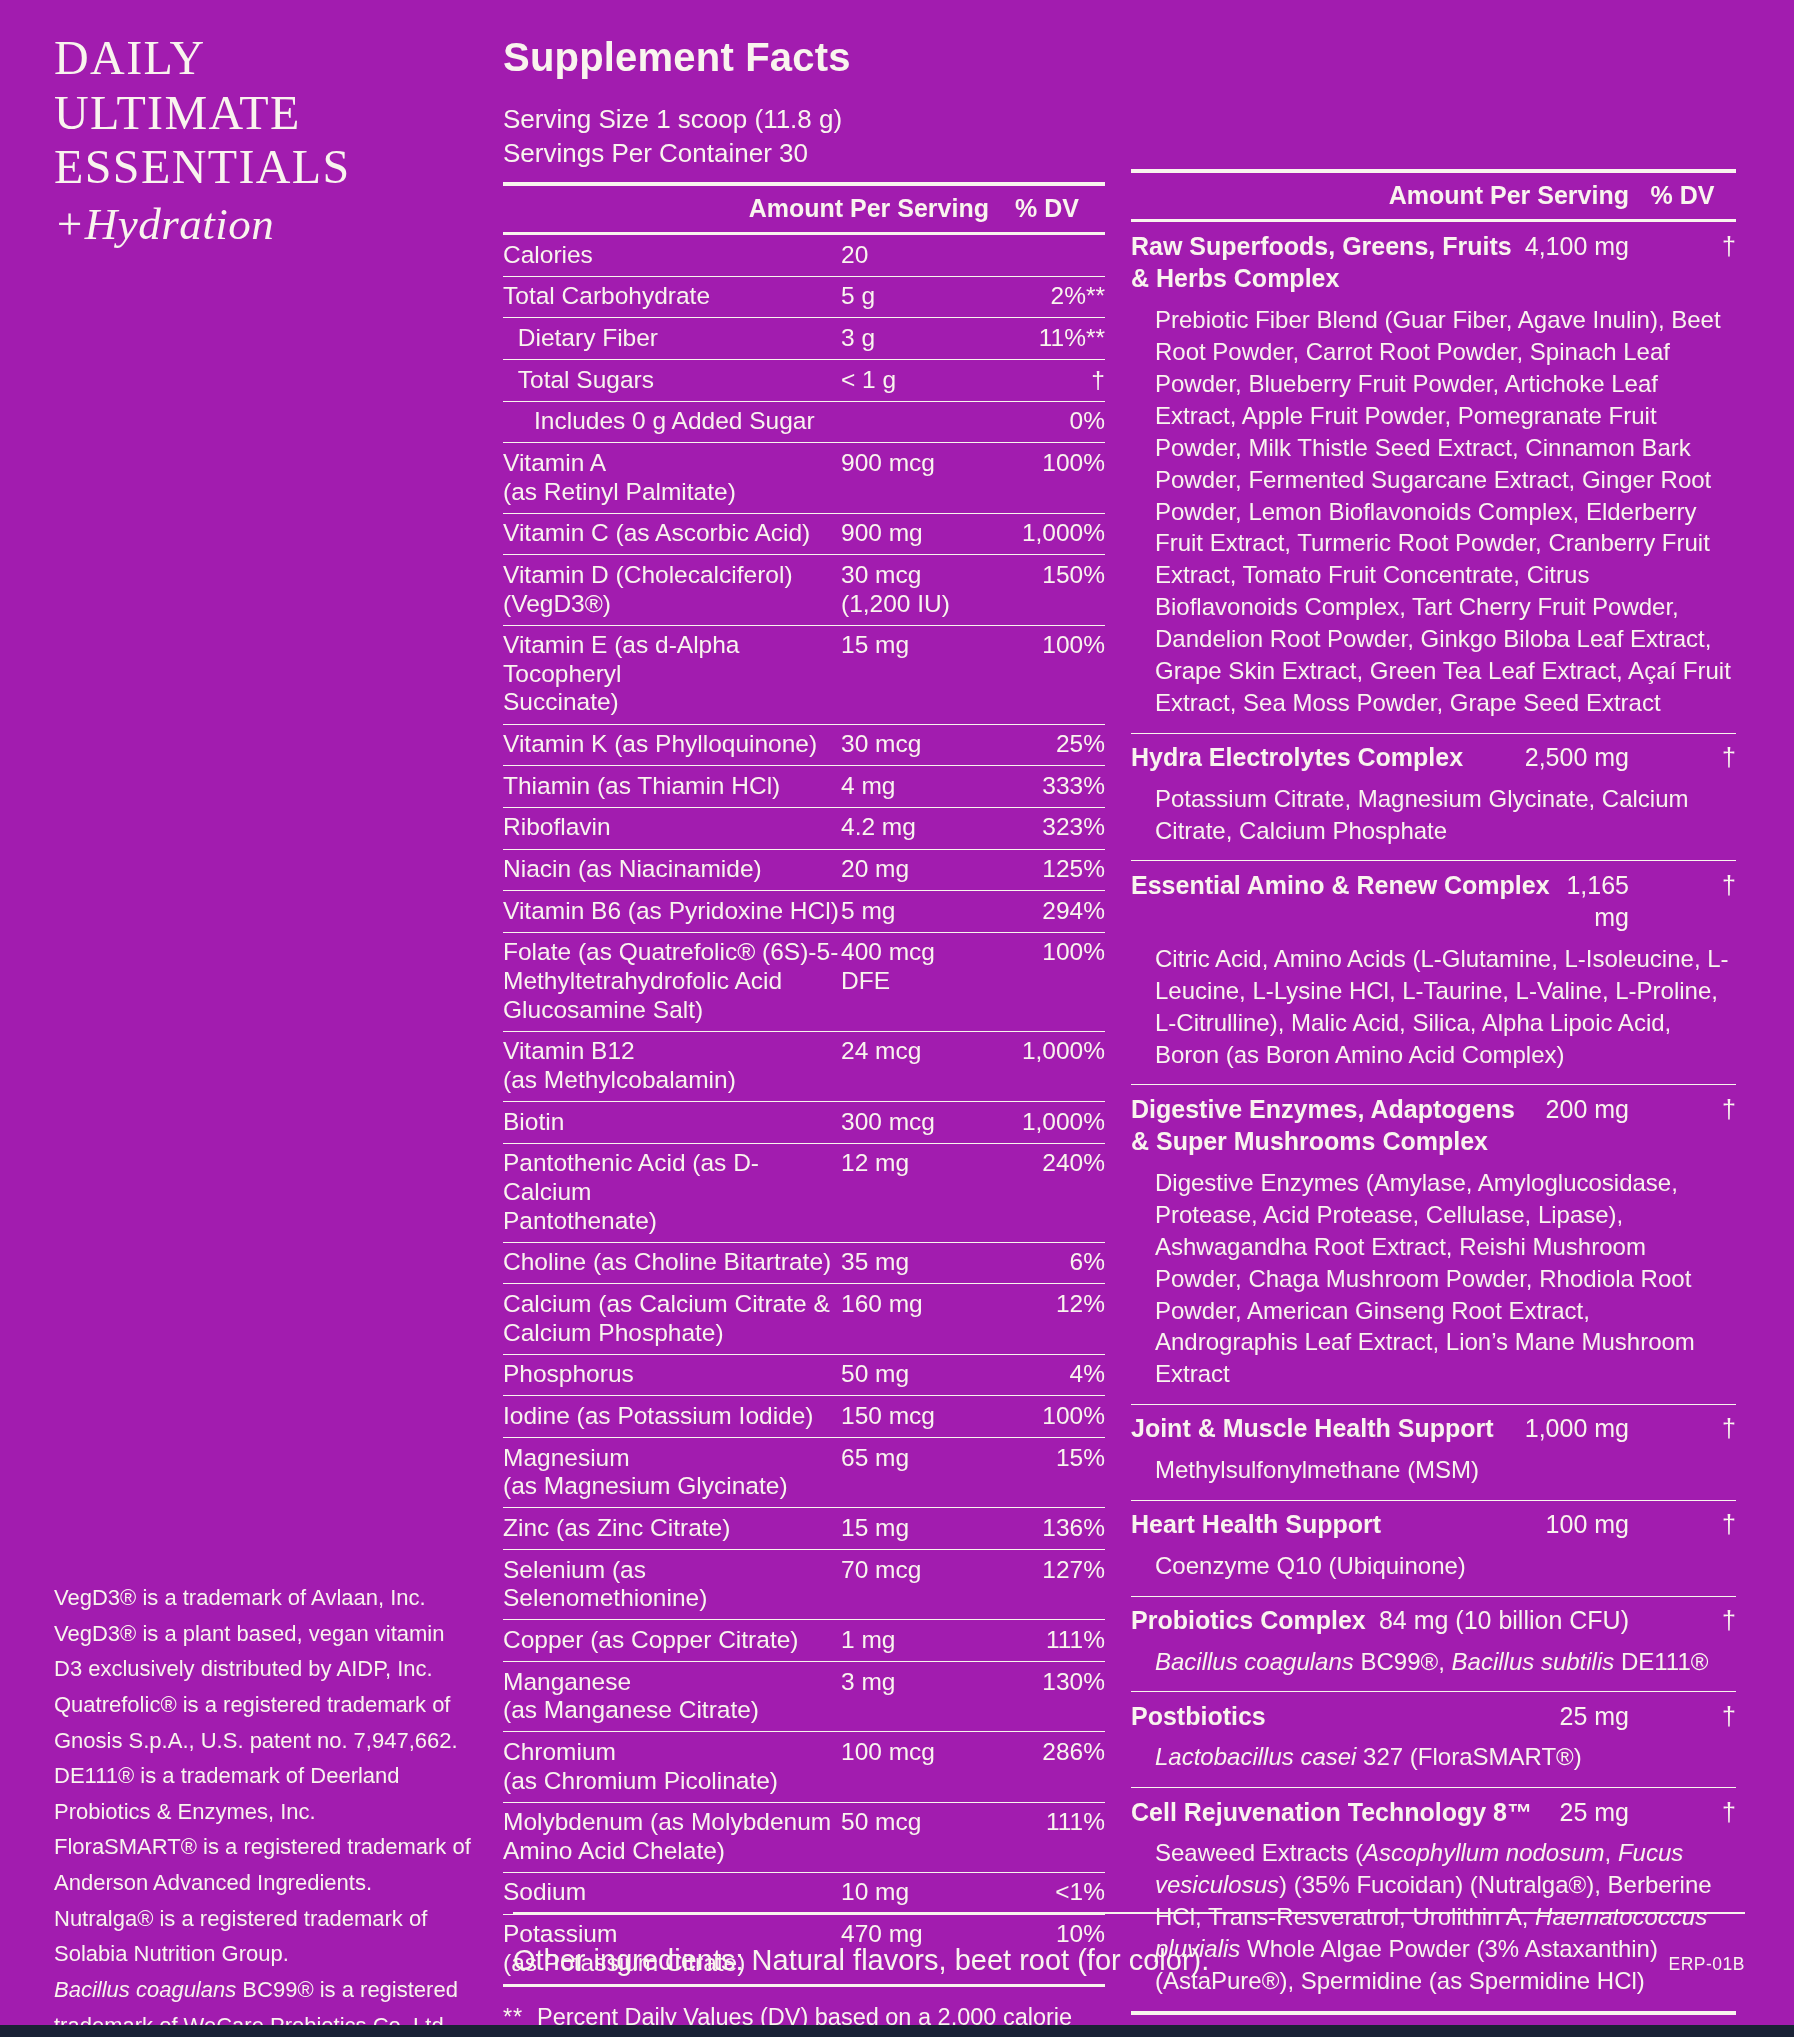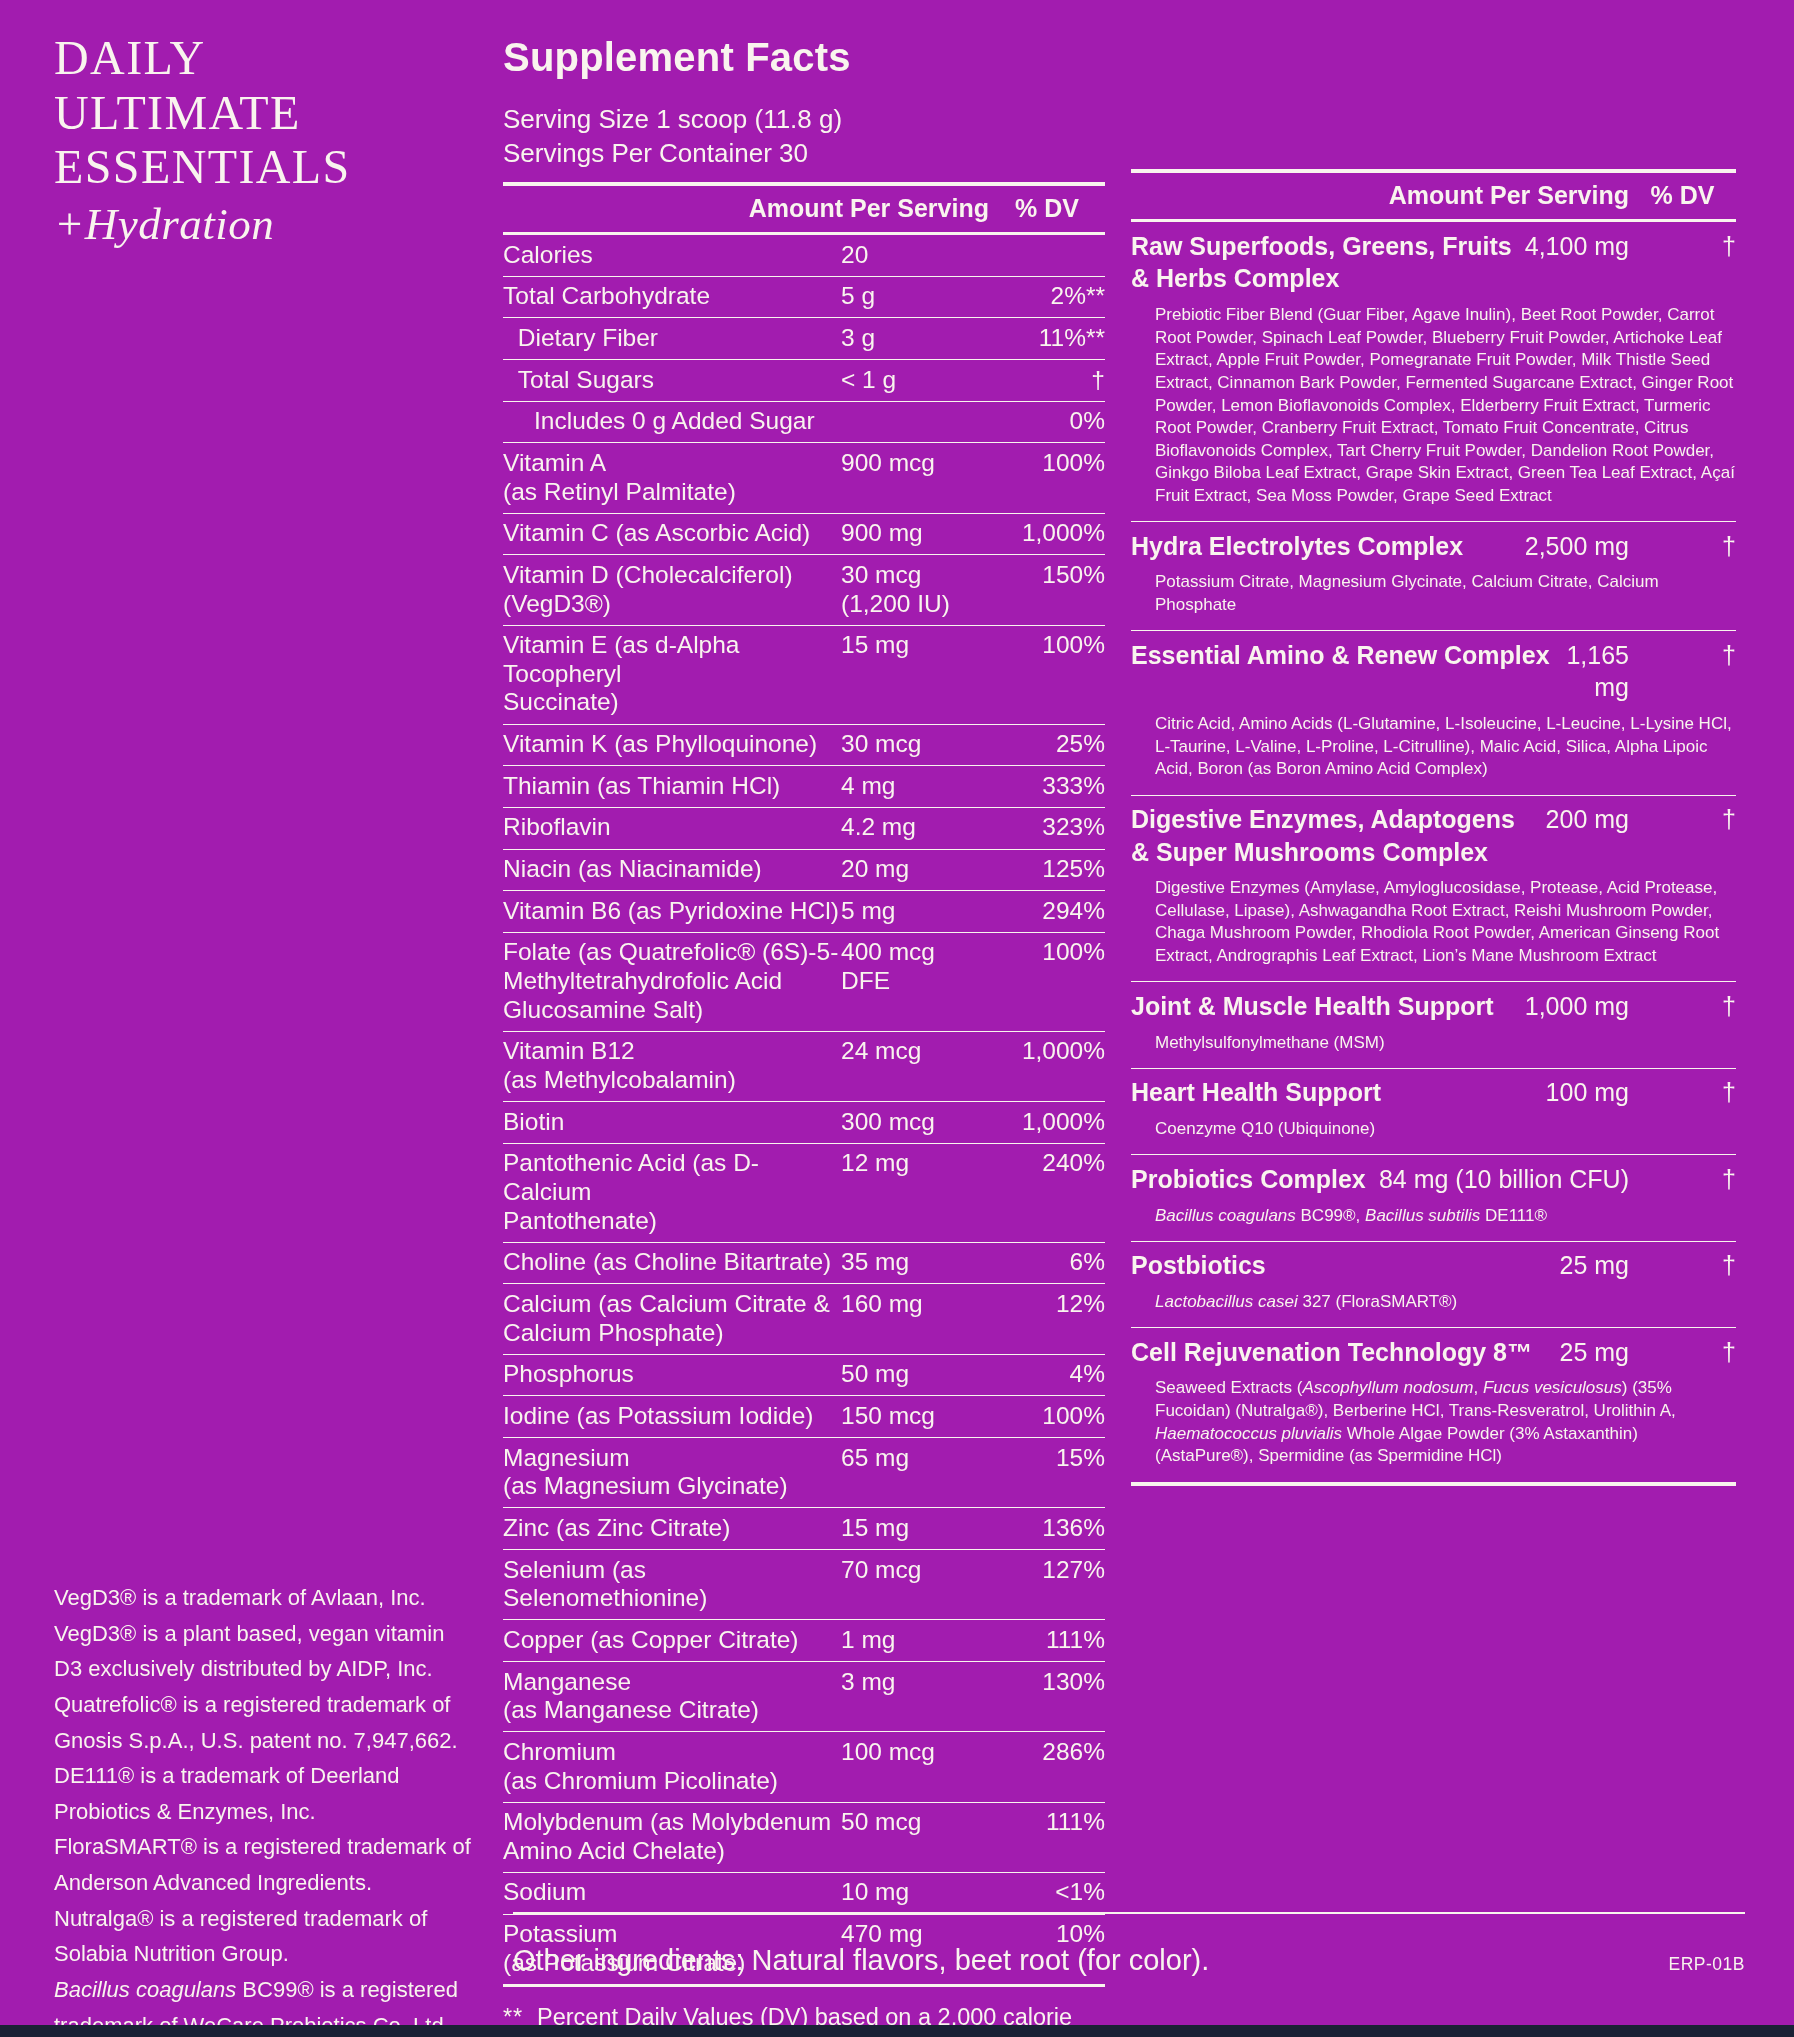--- a/index.html
+++ b/index.html
@@ -50,21 +50,21 @@
   .fnm{letter-spacing:0.9px;}
   
   .rightcol{position:absolute;left:1131px;top:169px;width:605px;}
   .rightcol .col-head .ch-dv{width:107px;}
   .crow{padding:7.4px 0 12px;border-bottom:1.8px solid #F9F4EE;}
   .crow:last-child{border-bottom-width:4.6px;}
   .chead{display:grid;grid-template-columns:auto 1fr 107px;font-size:25px;line-height:1.3;}
   .cname{font-weight:bold;white-space:pre-line;}
   .camt{text-align:right;padding-left:11px;}
   .cdv{text-align:right;}
-  .cdesc{margin:9.2px 0 1.8px;padding-left:24px;font-size:17px;line-height:1.33;}
+  .cdesc{margin:9.2px 0 1.8px;padding-left:24px;font-size:24px;line-height:1.33;}
   .cdesc i, .tmnote i{font-style:italic;}
   
   .bottom-section{
     position:absolute;left:513px;width:1232px;top:1912px;
     border-top:2.8px solid #F9F4EE;padding-top:29.5px;
     display:flex;justify-content:space-between;align-items:baseline;
   }
   .other-ing{font-size:29px;}
   .erp{font-size:17.5px;letter-spacing:0.5px;}
   .footer-band{position:absolute;left:0;right:0;bottom:0;height:13px;background:#1A2236;}

